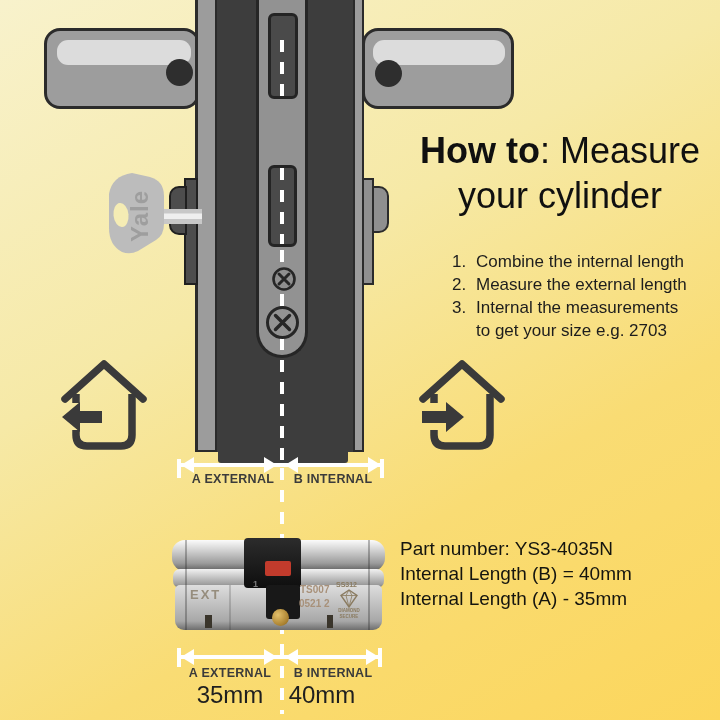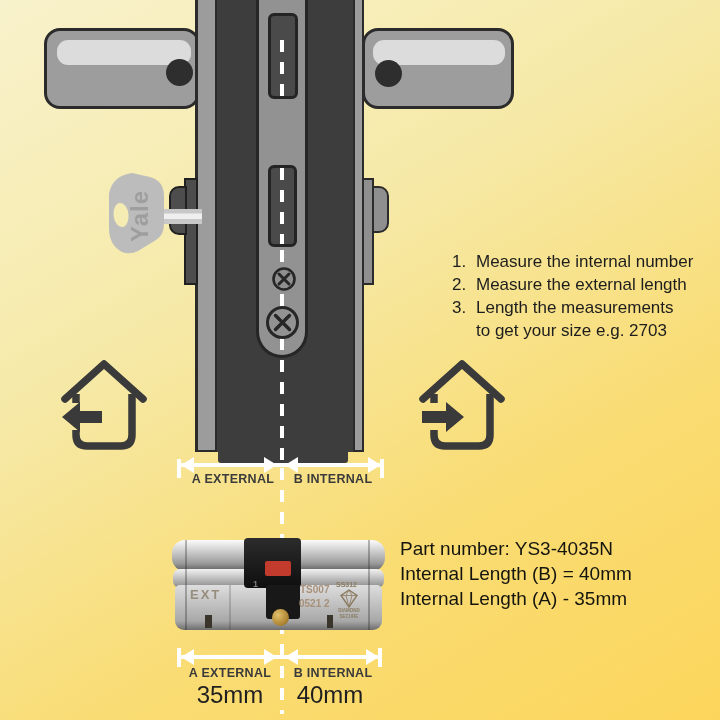--- a/index.html
+++ b/index.html
@@ -166,35 +166,39 @@
   <div class="a tick" style="left:177px;top:648px;height:19px;"></div>
   <div class="a tick" style="left:378px;top:648px;height:19px;"></div>
   <div class="a mline" style="left:177px;top:655px;width:205px;"></div>
   <div class="a ahl" style="left:181px;top:649px;"></div>
   <div class="a ahr" style="left:264px;top:649px;"></div>
   <div class="a ahl" style="left:285px;top:649px;"></div>
   <div class="a ahr" style="left:366px;top:649px;"></div>
   <div class="a mlabel" style="left:180px;top:666px;width:100px;">A EXTERNAL</div>
   <div class="a mlabel" style="left:283px;top:666px;width:100px;">B INTERNAL</div>
   <div class="a mvalue" style="left:180px;top:681px;width:100px;">35mm</div>
-  <div class="a mvalue" style="left:280px;top:681px;width:100px;">40mm</div>
-
+  <div class="a mvalue" style="left:272px;top:681px;width:100px;">40mm</div>
+
+  <div class="a heading">
+    <span class="hb">How to</span><span>: Measure</span><br>
+    <span>your cylinder</span>
+  </div>
 
   <div class="a steps">
     <div class="step">
       <span class="step-num">1.</span>
-      <span class="step-text">Measure the internal number</span>
+      <span class="step-text">Combine the internal length</span>
     </div>
     <div class="step">
       <span class="step-num">2.</span>
       <span class="step-text">Measure the external length</span>
     </div>
     <div class="step">
       <span class="step-num">3.</span>
-      <span class="step-text"><span>Length the measurements</span><br><span>to get your size e.g. 2703</span></span>
+      <span class="step-text"><span>Internal the measurements</span><br><span>to get your size e.g. 2703</span></span>
     </div>
   </div>
 
   <div class="a part-info">
     <div>Part number: YS3-4035N</div>
     <div>Internal Length (B) = 40mm</div>
     <div>Internal Length (A) - 35mm</div>
   </div>
 
 </div>

